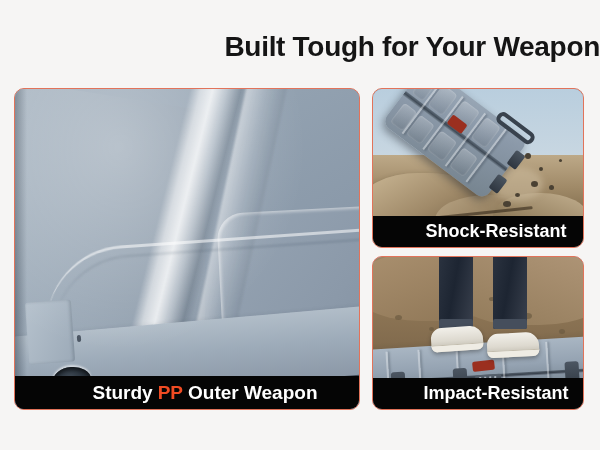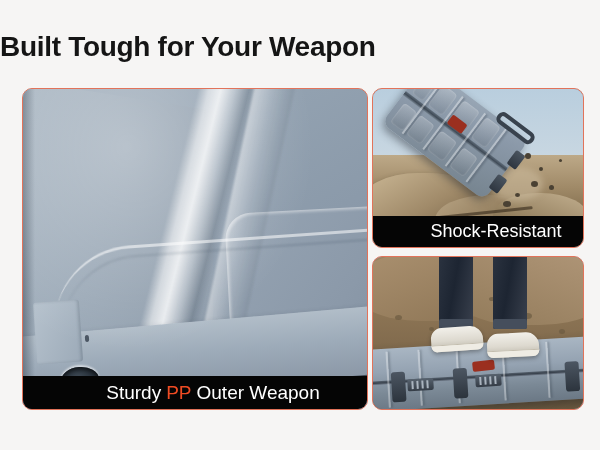--- a/index.html
+++ b/index.html
@@ -8,50 +8,50 @@
     background:#f6f5f4;
     font-family:"Liberation Sans", sans-serif;
     overflow:hidden;
     position:relative;
   }
 
   
   .page-title{
     position:absolute;
     top:30px; left:0; width:600px;
-    text-align:left;
+    text-align:right;
     font-size:28px;
     font-weight:bold;
     letter-spacing:-0.3px;
     color:#151515;
     line-height:34px;
   }
 
   
   .panel{
     position:absolute;
     border:1.5px solid #e2735a;
     border-radius:10px;
     overflow:hidden;
     background:#8d9bab;
   }
-  .panel-left  { left:14px;  top:88px;  width:346px; height:322px;margin-left:8px; }
+  .panel-left  { left:14px;  top:88px;  width:346px; height:322px; }
   .panel-tr    { left:372px; top:88px;  width:212px; height:160px; }
   .panel-br    { left:372px; top:256px; width:212px; height:154px; }
 
   .photo{ position:absolute; inset:0; overflow:hidden; }
 
   
   .caption{
     position:absolute;
     left:0; right:0; bottom:0;
     background:#050505;
     color:#ffffff;
     text-align:center;
-    font-weight:normal;
+    font-weight:bold;
     display:flex;
     align-items:center;
     justify-content:center;
     white-space:nowrap;
     padding-left:36px;
   }
   .panel-left .caption{ height:33px; font-size:19px; }
   .panel-tr   .caption{ height:31px; font-size:18px; }
   .panel-br   .caption{ height:31px; font-size:18px; }
   .cap-accent{ color:#f04b23; }
@@ -507,13 +507,14 @@
     </div>
 
     <div class="shoe" style="left:58px;  top:70px; transform:rotate(-4deg);">
       <div class="shoe-sole"></div>
     </div>
     <div class="shoe" style="left:114px; top:76px; transform:rotate(-3deg);">
       <div class="shoe-sole"></div>
     </div>
   </div>
 
+  <div class="caption">Impact-Resistant</div>
 </div>
 
 </body></html>

